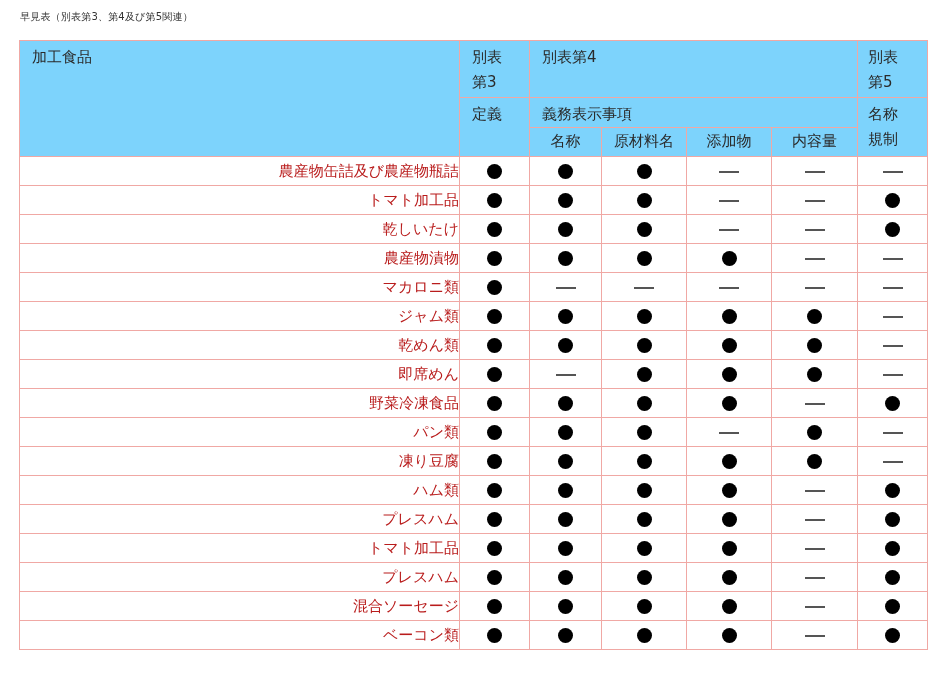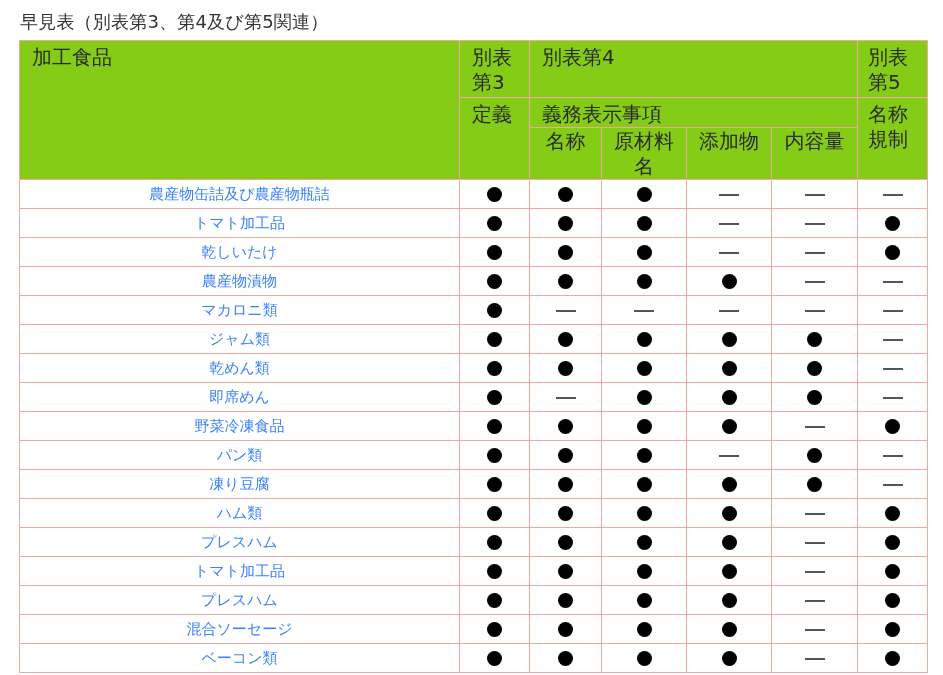--- a/index.html
+++ b/index.html
@@ -1,34 +1,34 @@
 <!DOCTYPE html>
 <html><head>
   <meta charset="utf-8">
   <style>
     html, body { margin: 0; padding: 0; }
     body {
       width: 943px; height: 675px; background: #ffffff; position: relative; overflow: hidden;
       font-family: "DejaVu Sans", "Liberation Sans", sans-serif; color: #222;
     }
     .title {
-      position: absolute; left: 20px; top: 10px; font-size: 18px; color: #333; letter-spacing: 0.2px;
+      position: absolute; left: 20px; top: 10px; font-size: 10px; color: #333; letter-spacing: 0.2px;
     }
     table.grid {
       position: absolute; left: 19px; top: 40px;
       border-collapse: collapse; table-layout: fixed;
     }
     table.grid td, table.grid th {
       border: 1.5px solid #f0a8a4; padding: 0; font-weight: normal;
     }
-    th { background: #84cc16; color: #2a2a2a; font-size: 20px; text-align: left; vertical-align: top; }
+    th { background: #7dd3fc; color: #2a2a2a; font-size: 15px; text-align: left; vertical-align: top; }
     th .pad { display: block; padding: 4px 10px 0 12px; line-height: 25px; }
     th.sub .pad { padding: 1px 6px 0 6px; text-align: center; }
     td { height: 28px; font-size: 15px; }
-    td.name { padding-left: 12px; text-align: center; color: #3b82f6; }
+    td.name { padding-left: 12px; text-align: right; color: #b91c1c; }
     td.v { text-align: center; vertical-align: middle; }
     .dot { display: inline-block; width: 15px; height: 15px; border-radius: 50%; background: #000; vertical-align: middle; }
     .dash { display: inline-block; width: 20px; height: 2px; background: #555; vertical-align: middle; }
   </style>
 </head>
 <body>
 
 <div class="title">早見表（別表第3、第4及び第5関連）</div>
 
 <table class="grid">

